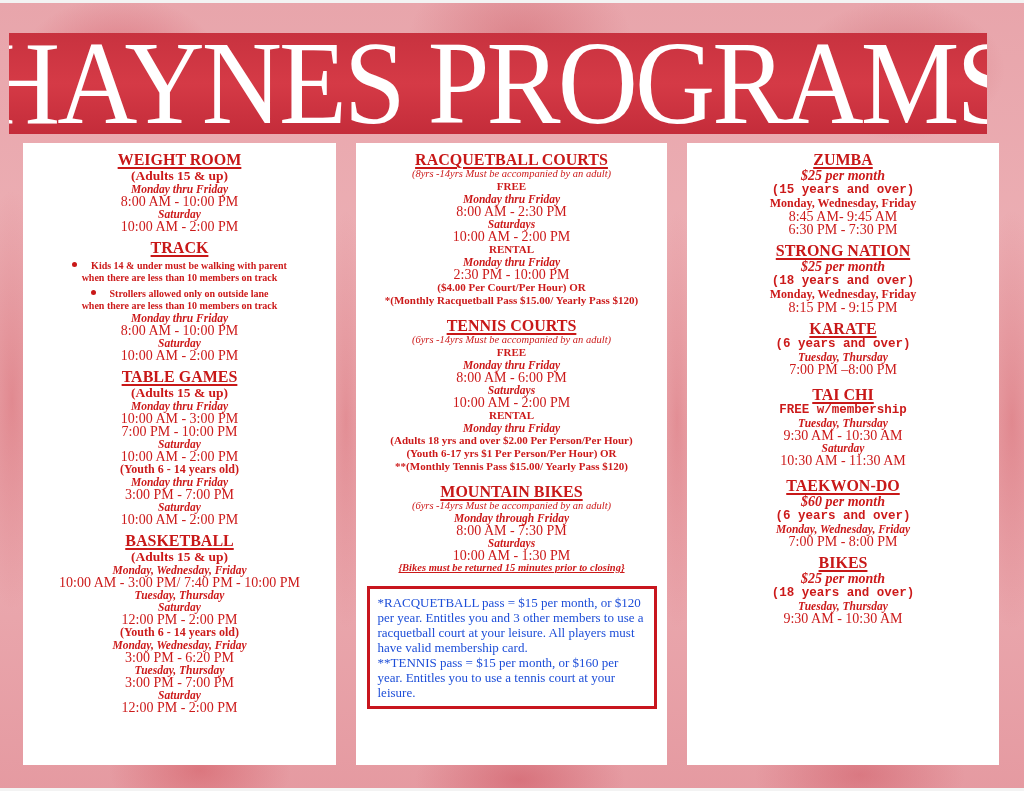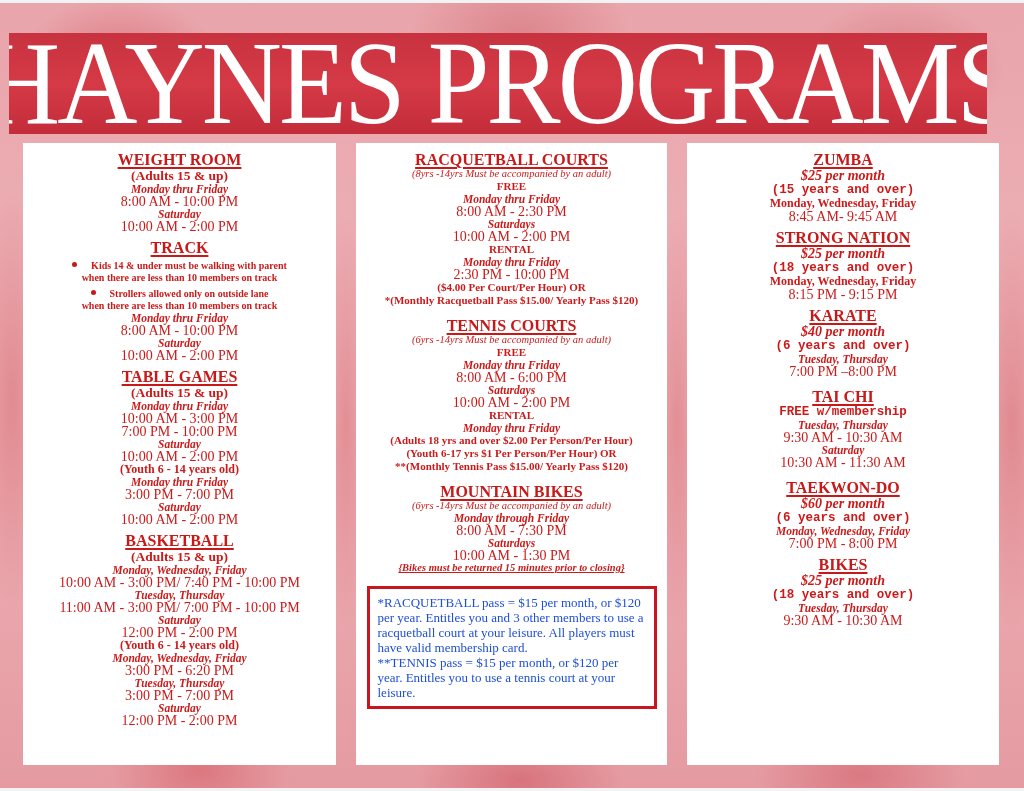--- a/index.html
+++ b/index.html
@@ -127,21 +127,20 @@
     <div class="day">Saturday</div>
     <div class="time">10:00 AM - 2:00 PM</div>
   </section>
   <div class="gap-s"></div>
   <section>
     <div class="sec-title">BASKETBALL</div>
     <div class="sub-bold">(Adults 15 &amp; up)</div>
     <div class="day">Monday, Wednesday, Friday</div>
     <div class="time">10:00 AM - 3:00 PM/ 7:40 PM - 10:00 PM</div>
     <div class="day">Tuesday, Thursday</div>
-    <div class="time">11:00 AM - 3:00 PM/ 7:00 PM - 10:00 PM</div>
     <div class="day">Saturday</div>
     <div class="time">12:00 PM - 2:00 PM</div>
     <div class="bold-med">(Youth 6 - 14 years old)</div>
     <div class="day">Monday, Wednesday, Friday</div>
     <div class="time">3:00 PM - 6:20 PM</div>
     <div class="day">Tuesday, Thursday</div>
     <div class="time">3:00 PM - 7:00 PM</div>
     <div class="day">Saturday</div>
     <div class="time">12:00 PM - 2:00 PM</div>
   </section>
@@ -182,44 +181,44 @@
     <div class="sec-title">MOUNTAIN BIKES</div>
     <div class="note-italic">(6yrs -14yrs Must be accompanied by an adult)</div>
     <div class="day">Monday through Friday</div>
     <div class="time">8:00 AM - 7:30 PM</div>
     <div class="day">Saturdays</div>
     <div class="time">10:00 AM - 1:30 PM</div>
     <div class="link-note">{Bikes must be returned 15 minutes prior to closing}</div>
   </section>
   <div class="pass-box">
     <p>*RACQUETBALL pass = $15 per month, or $120 per year. Entitles you and 3 other members to use a racquetball court at your leisure. All players must have valid membership card.</p>
-    <p>**TENNIS pass = $15 per month, or $120 per year. Entitles you to use a tennis court at your leisure.</p>
+    <p>**TENNIS pass = $15 per month, or $160 per year. Entitles you to use a tennis court at your leisure.</p>
   </div>
 </div>
 
 <div class="panel p-right">
   <section>
     <div class="sec-title">ZUMBA</div>
     <div class="price">$25 per month</div>
     <div class="age">(15 years and over)</div>
     <div class="bold-med">Monday, Wednesday, Friday</div>
     <div class="time">8:45 AM-  9:45 AM</div>
+    <div class="time">6:30 PM - 7:30 PM</div>
   </section>
   <div class="gap-s"></div>
   <section>
     <div class="sec-title">STRONG NATION</div>
     <div class="price">$25 per month</div>
     <div class="age">(18 years and over)</div>
     <div class="bold-med">Monday, Wednesday, Friday</div>
     <div class="time">8:15 PM - 9:15 PM</div>
   </section>
   <div class="gap-s"></div>
   <section>
     <div class="sec-title">KARATE</div>
-    <div class="price">$40 per month</div>
     <div class="age">(6 years and over)</div>
     <div class="day">Tuesday, Thursday</div>
     <div class="time">7:00 PM –8:00 PM</div>
   </section>
   <div class="gap-m"></div>
   <section>
     <div class="sec-title">TAI CHI</div>
     <div class="age">FREE w/membership</div>
     <div class="day">Tuesday, Thursday</div>
     <div class="time">9:30 AM - 10:30 AM</div>

